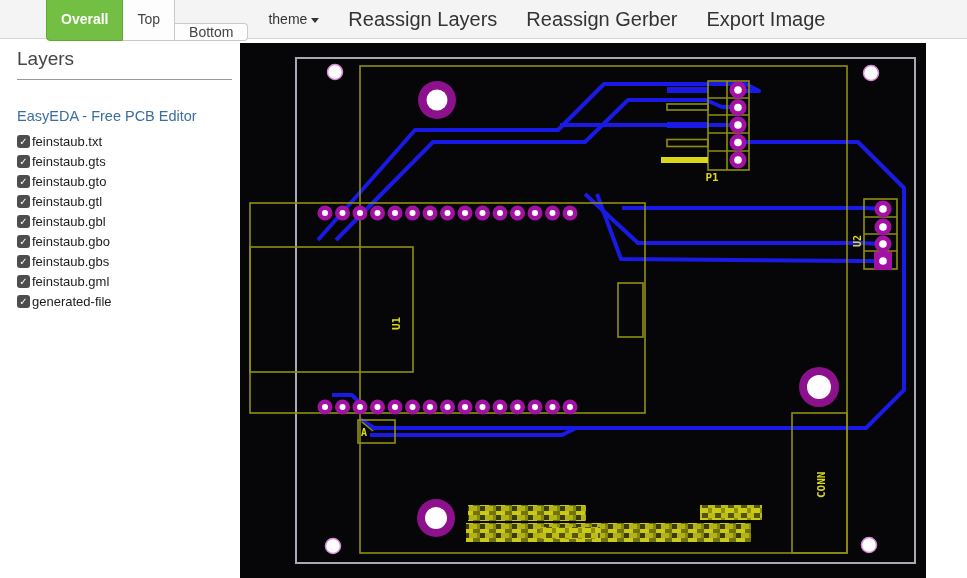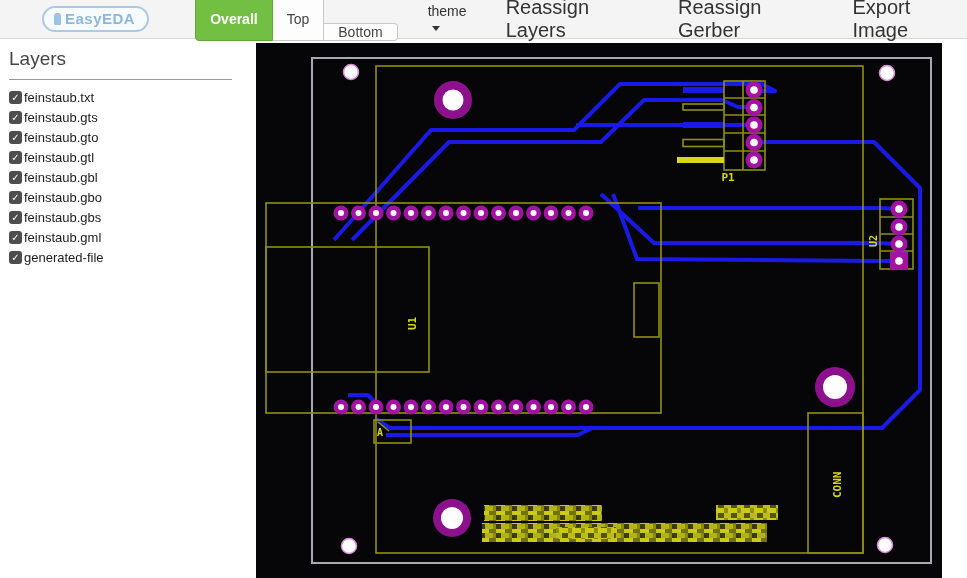--- a/index.html
+++ b/index.html
@@ -15,66 +15,63 @@
           background:#f8fbfd; }
   .logo .pen { display:inline-block; width:7px; height:12px; background:#9fc4e2;
                border-radius:3px 3px 1px 1px; }
   .btn-group { margin-left:46px; display:flex; }
   .vbtn { font-size:14px; padding:0 14px; border:1px solid #c9c9c9;
           background:#fdfdfd; color:#444; cursor:pointer; }
   .vbtn:first-child { border-radius:4px 0 0 4px; }
   .vbtn:last-child  { border-radius:0 4px 4px 0;margin-top:26px; }
   .vbtn + .vbtn { border-left:none; }
   .vbtn.active { background:#72bf44; border-color:#5ea836; color:#fff; font-weight:bold; }
-  .theme { margin-left:30px; font-size:14px; color:#333; cursor:pointer; }
+  .theme { margin-left:20px; font-size:14px; color:#333; cursor:pointer; }
   .caret { display:inline-block; width:0; height:0; border-left:4px solid transparent;
            border-right:4px solid transparent; border-top:5px solid #333;
            margin-left:4px; vertical-align:middle; }
   .menu-item { margin-left:29px; font-size:20px; color:#333; cursor:pointer; }
   
-  .sidebar { position:absolute; left:0; top:40px; width:240px; padding:8px 8px 0 9px; }
+  .sidebar { position:absolute; left:0; top:40px; width:240px; padding:8px 8px 0 17px; }
   .sidebar h2 { font-size:19px; font-weight:normal; color:#454545; padding-bottom:9px;
                 border-bottom:1px solid #999; margin-right:0; }
   .pcb-link { display:block; margin-top:28px; font-size:14.5px; color:#3b6e9e;
               text-decoration:none; cursor:pointer; }
   .layer-list { margin-top:7px; }
   .layer-item { display:flex; align-items:center; height:20px; cursor:default; }
   .cbx { width:13px; height:13px; background:#4d4d4d; border-radius:3px; color:#fff;
          font-size:10px; line-height:13px; text-align:center; margin-right:2px;
          cursor:pointer; flex:0 0 13px; }
   .layer-label { font-size:13px; color:#1b1b1b; }
   
-  .canvas { position:absolute; left:256px; top:43px; width:686px; height:535px;
+  .canvas { position:absolute; left:240px; top:43px; width:686px; height:535px;
             background:#060608; }
   .canvas svg { display:block; }
   text.pcbtxt { font-family:"DejaVu Sans Mono", monospace; font-weight:bold; }
 </style>
 </head>
 <body>
 
 <div class="toolbar">
-  <div class="logo">
-    <span class="pen"></span>
-    <span>EasyEDA</span>
-  </div>
   <div class="btn-group">
     <button class="vbtn active">Overall</button>
     <button class="vbtn">Top</button>
     <button class="vbtn">Bottom</button>
   </div>
   <div class="theme">
     <span>theme</span><span class="caret"></span>
   </div>
   <div class="menu-item">Reassign Layers</div>
   <div class="menu-item">Reassign Gerber</div>
   <div class="menu-item">Export Image</div>
 </div>
 
 <div class="sidebar">
   <h2>Layers</h2>
+  <a class="pcb-link">EasyEDA - Free PCB Editor</a>
   <div class="layer-list">
     <div class="layer-item">
       <span class="cbx">✓</span>
       <span class="layer-label">feinstaub.txt</span>
       </div>
     <div class="layer-item">
       <span class="cbx">✓</span>
       <span class="layer-label">feinstaub.gts</span>
       </div>
     <div class="layer-item">

